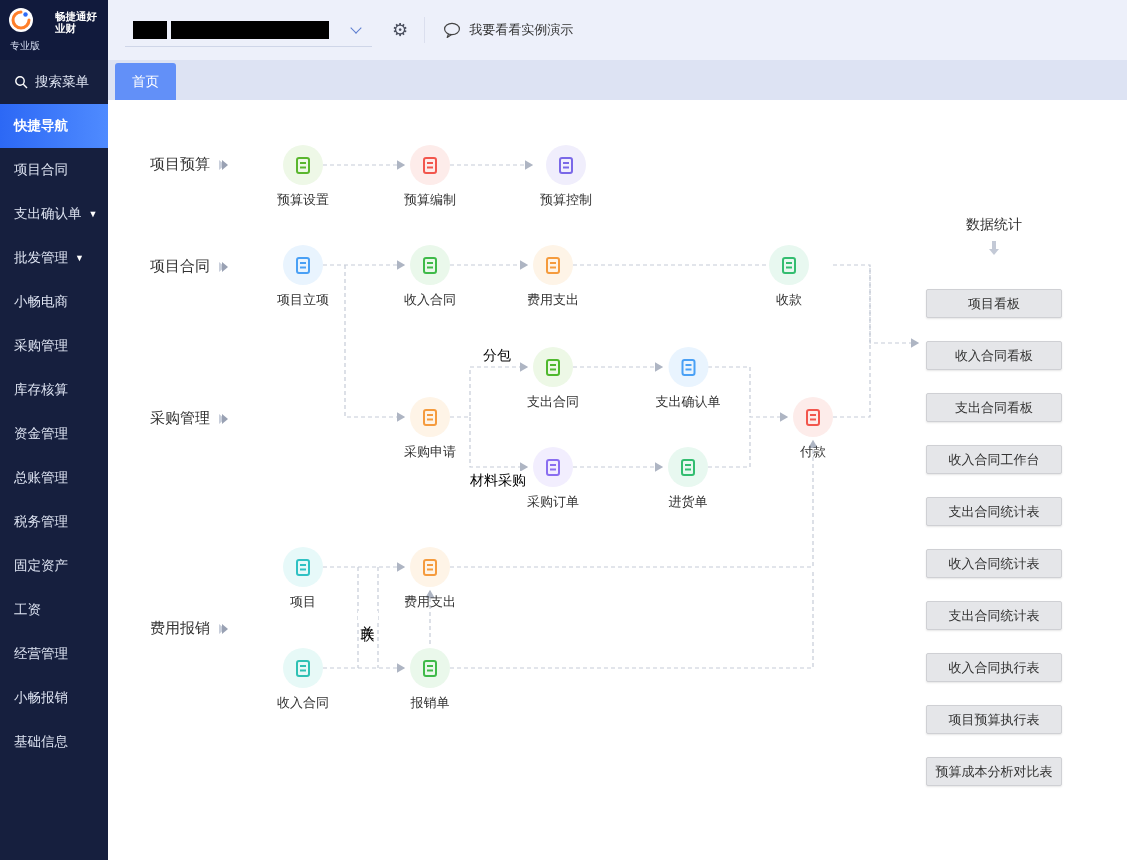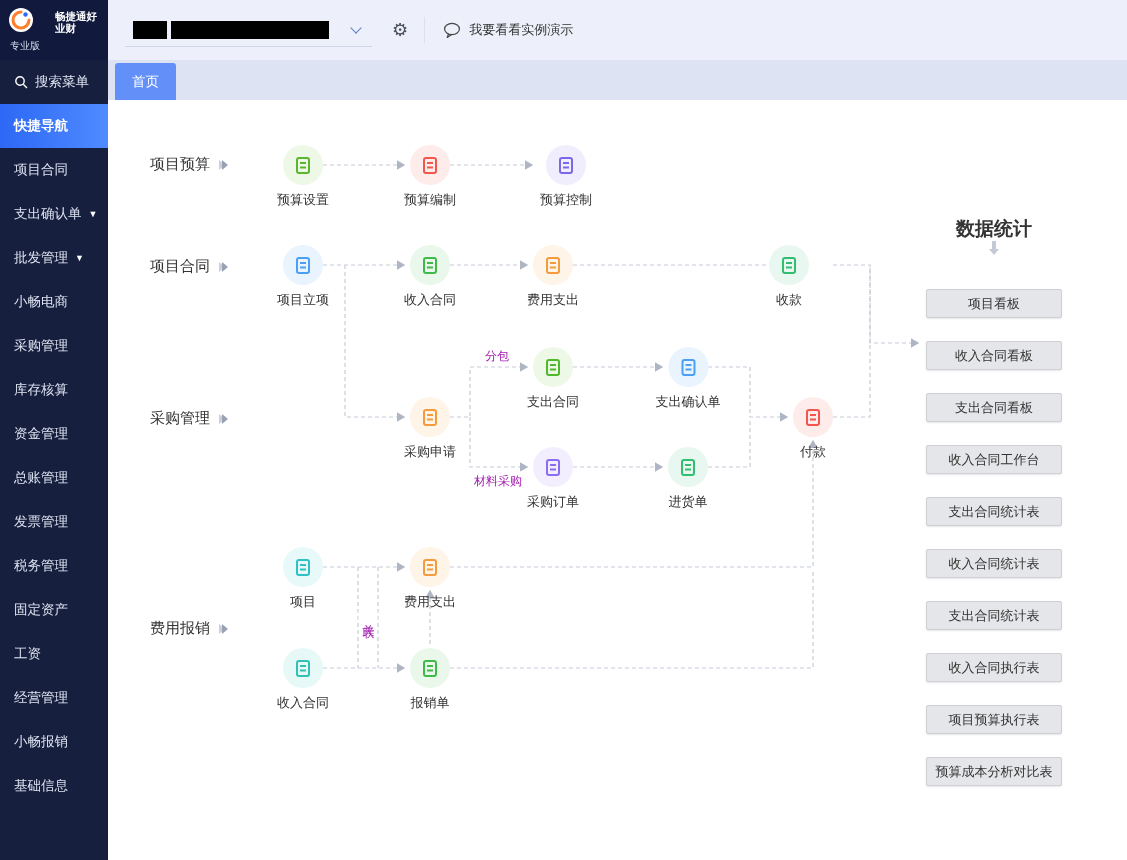--- a/index.html
+++ b/index.html
@@ -38,25 +38,25 @@
   .edges { position:absolute; left:0; top:0; }
   .rowlabel { position:absolute; display:flex; align-items:center; gap:9px; font-size:15px; color:#333; font-weight:500; }
   .tri { width:0; height:0; border-top:5px solid transparent; border-bottom:5px solid transparent; }
   .tri1 { border-left:6px solid #c9cfdb; }
   .tri2 { border-left:6px solid #99a1b3; margin-left:-3px; }
   .node { position:absolute; transform:translateX(-50%); display:flex; flex-direction:column; align-items:center; cursor:pointer; }
   .circle { width:40px; height:40px; border-radius:50%; background:var(--bg,#eee); display:flex; align-items:center; justify-content:center; }
   .glyph { width:14px; height:17px; border:2px solid var(--c,#999); border-radius:3px; position:relative; }
   .glyph::before { content:""; position:absolute; left:2px; right:2px; top:3px; height:2px; background:var(--c,#999); box-shadow:0 4.5px 0 var(--c,#999); }
   .nlabel { margin-top:6px; font-size:13px; color:#333; white-space:nowrap; }
-  .elabel { position:absolute; transform:translate(-50%,-50%); background:#fff; padding:1px 4px; font-size:12px; color:#a21caf; white-space:nowrap; }
+  .elabel { position:absolute; transform:translate(-50%,-50%); background:#fff; padding:1px 4px; font-size:14px; color:#000000; white-space:nowrap; }
   .elabel.vert { writing-mode:vertical-rl; letter-spacing:3px; padding:3px 1px; }
 
   
-  .stats-title { position:absolute; left:818px; top:116px; width:136px; text-align:center; font-size:19px; color:#333; font-weight:700; }
+  .stats-title { position:absolute; left:818px; top:116px; width:136px; text-align:center; font-size:14px; color:#333; font-weight:400; }
   .sarrow { position:absolute; left:884px; top:141px; width:4px; height:8px; background:#c3c9d6; }
   .sarrow::after { content:""; position:absolute; left:-3px; top:8px; border-left:5px solid transparent; border-right:5px solid transparent; border-top:6px solid #c3c9d6; }
   .stat-btn { position:absolute; left:818px; width:136px; height:29px; background:#e5e6e9; border:1px solid #cfd0d4; border-radius:2px; font-size:13px; color:#333; text-align:center; line-height:27px; cursor:pointer; box-shadow:0 1px 2px rgba(0,0,0,0.10); }
 </style>
 </head>
 <body>
 
 <div>
 
   <aside class="sidebar">
@@ -102,23 +102,20 @@
           <span>采购管理</span>
         </div>
       <div class="mitem">
           <span>库存核算</span>
         </div>
       <div class="mitem">
           <span>资金管理</span>
         </div>
       <div class="mitem">
           <span>总账管理</span>
-        </div>
-      <div class="mitem">
-          <span>发票管理</span>
         </div>
       <div class="mitem">
           <span>税务管理</span>
         </div>
       <div class="mitem">
           <span>固定资产</span>
         </div>
       <div class="mitem">
           <span>工资</span>
         </div>

